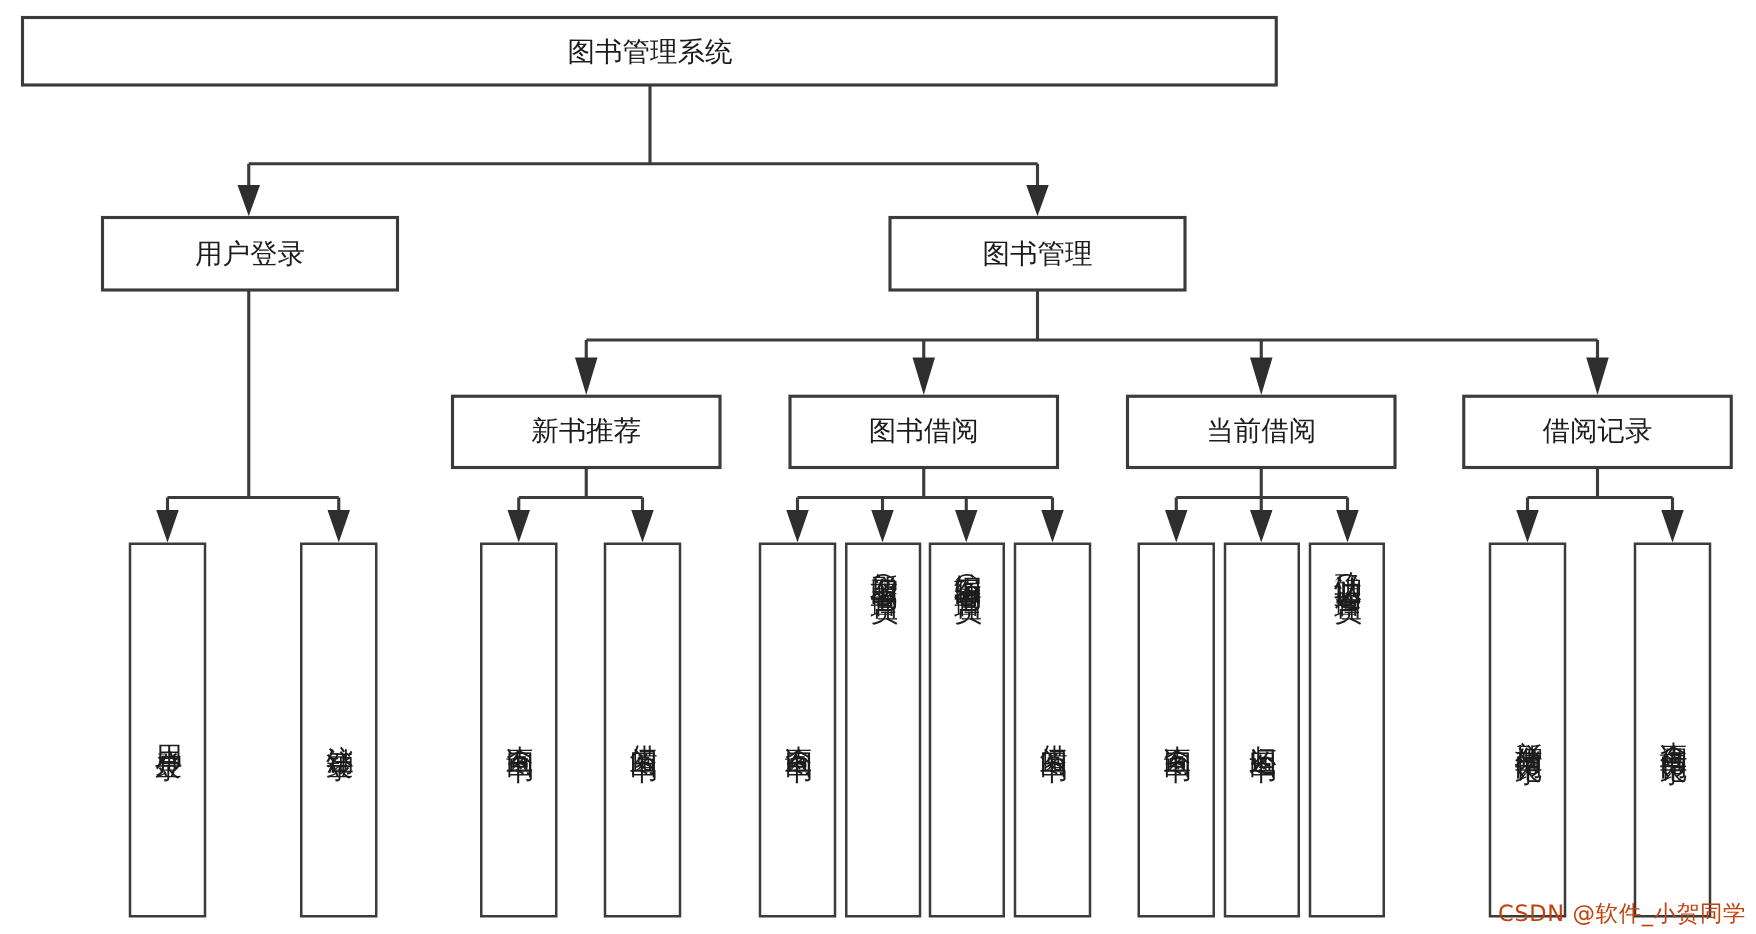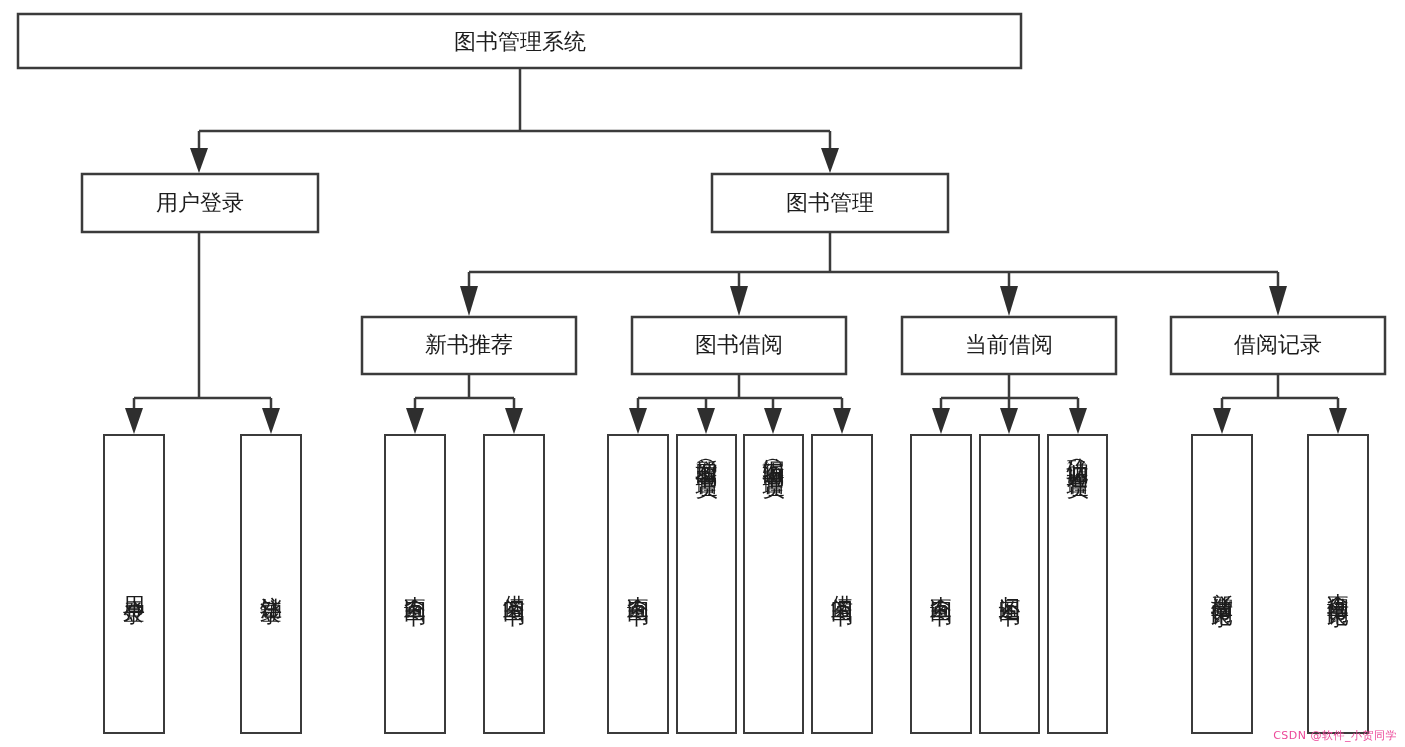--- a/index.html
+++ b/index.html
@@ -47,22 +47,22 @@
     font-size: 22px;
     fill: #1c1c1c;
     text-anchor: middle;
     dominant-baseline: middle;
   }
   .watermark {
     position: absolute;
     right: 8px;
     bottom: 4px;
     font-family: "DejaVu Sans", "Liberation Sans", sans-serif;
-    font-size: 11px;
-    color: #ec4899;
+    font-size: 18px;
+    color: #c2410c;
     white-space: nowrap;
     letter-spacing: 0.5px;
   }
   
   .vnode {
     position: absolute;
     box-sizing: border-box;
     background: #ffffff;
     border: 2.5px solid #3b3b3b;
     display: flex;

